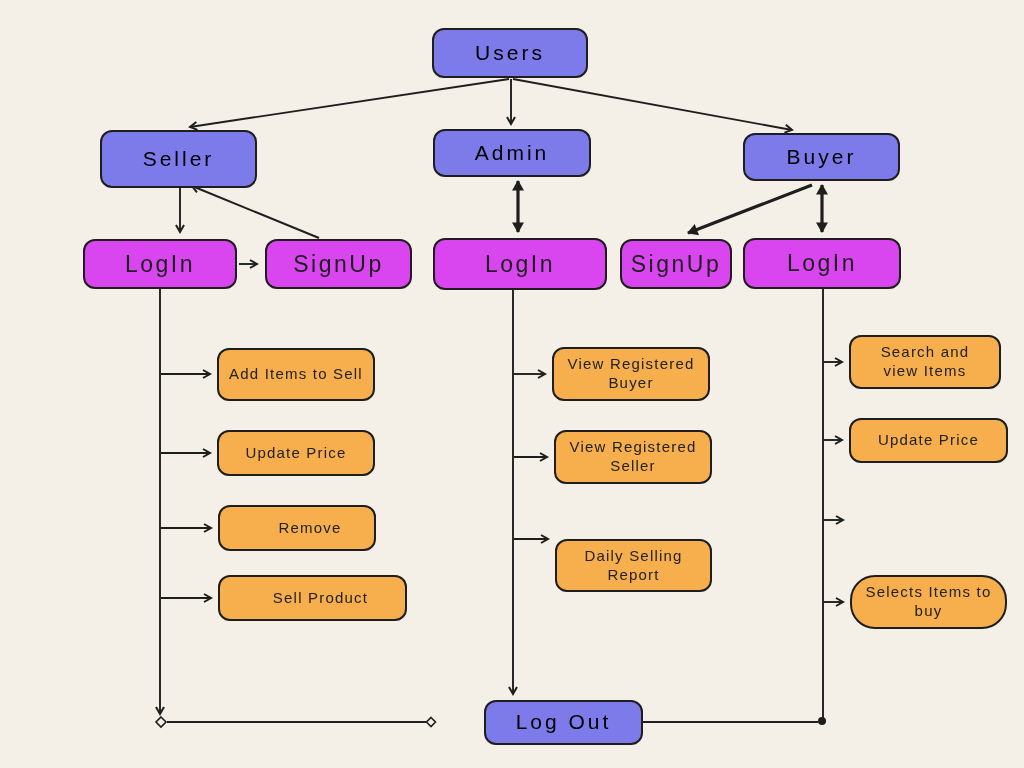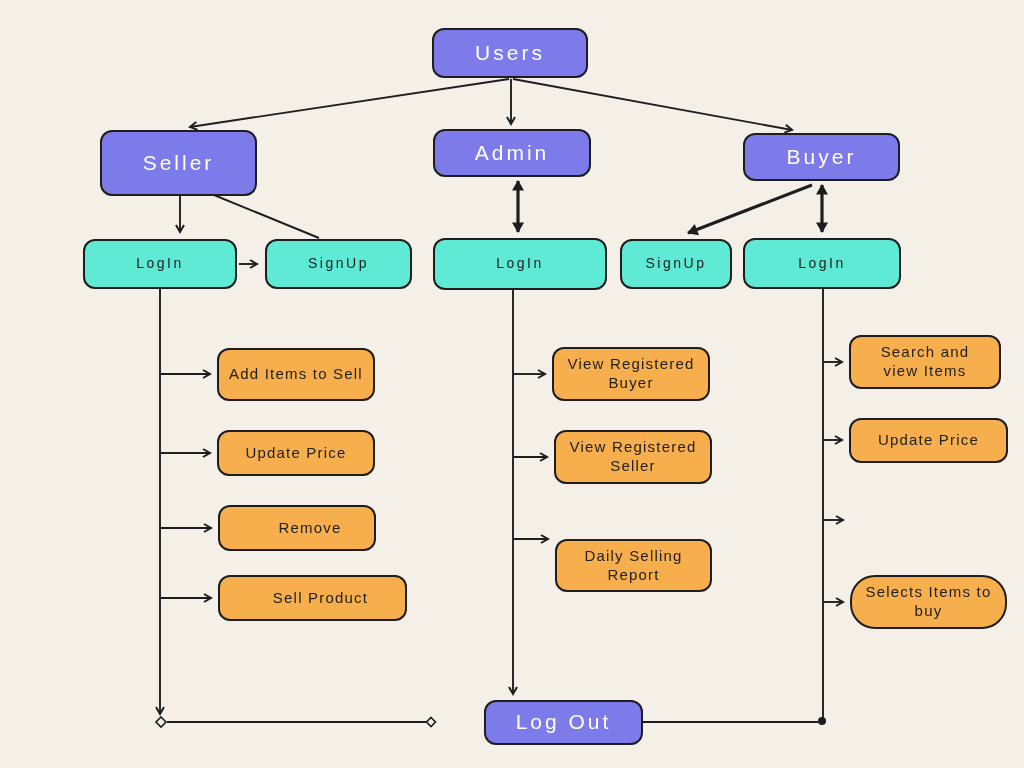--- a/index.html
+++ b/index.html
@@ -23,28 +23,28 @@
     z-index:2;
     box-sizing:border-box;
     display:flex;align-items:center;justify-content:center;
     text-align:center;
     border:2.5px solid #1e1e1e;
     border-radius:12px;
     line-height:1.25;
   }
   .role{
     background:#7d7ae9;
-    color:#ffffff;
+    color:#000000;
     font-size:21px;
     letter-spacing:3px;
   }
   .auth{
-    background:#5eead4;
+    background:#d946ef;
     color:#1e1e1e;
-    font-size:14px;
+    font-size:23px;
     letter-spacing:2.5px;
   }
   .action{
     background:#f7ae4d;
     color:#222222;
     font-size:15px;
     letter-spacing:1.2px;
     padding:4px 10px;
   }
 </style>
@@ -101,21 +101,21 @@
     <g stroke="#1e1e1e" stroke-width="1.6" fill="#f4efe7">
       <path d="M161,717 L166,722 L161,727 L156,722 Z"></path>
       <path d="M431,717.5 L435.5,722 L431,726.5 L426.5,722 Z"></path>
       <path d="M600,717.5 L604.5,722 L600,726.5 L595.5,722 Z"></path>
     </g>
     <circle cx="822" cy="721" r="4" fill="#1e1e1e"></circle>
   </svg>
 
   <div class="node role" style="left:432px;top:28px;width:156px;height:50px;">Users</div>
 
-  <div class="node role" style="left:100px;top:130px;width:157px;height:66px;text-align:right;">Seller</div>
+  <div class="node role" style="left:100px;top:130px;width:157px;height:58px;text-align:right;">Seller</div>
   <div class="node role" style="left:433px;top:129px;width:158px;height:48px;">Admin</div>
   <div class="node role" style="left:743px;top:133px;width:157px;height:48px;">Buyer</div>
 
   <div class="node auth" style="left:83px;top:239px;width:154px;height:50px;">LogIn</div>
   <div class="node auth" style="left:265px;top:239px;width:147px;height:50px;">SignUp</div>
   <div class="node auth" style="left:433px;top:238px;width:174px;height:52px;">LogIn</div>
   <div class="node auth" style="left:620px;top:239px;width:112px;height:50px;">SignUp</div>
   <div class="node auth" style="left:743px;top:238px;width:158px;height:51px;">LogIn</div>
 
   <div class="node action" style="left:217px;top:348px;width:158px;height:53px;">Add Items to Sell</div>

